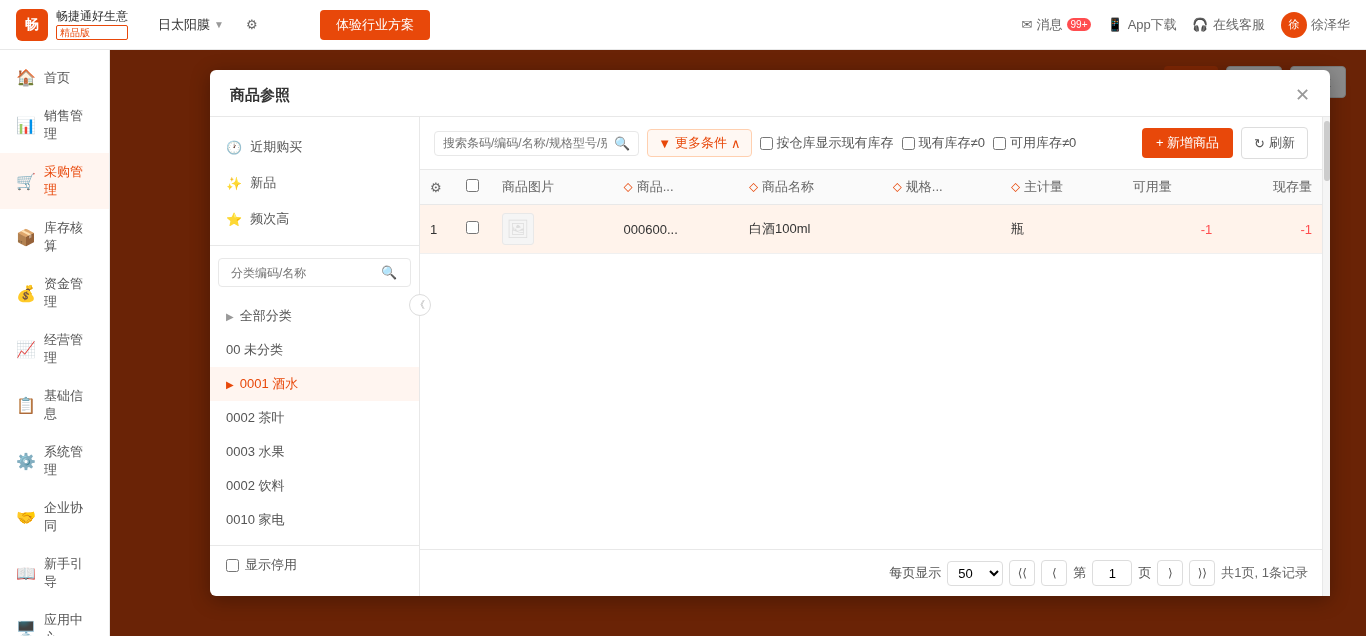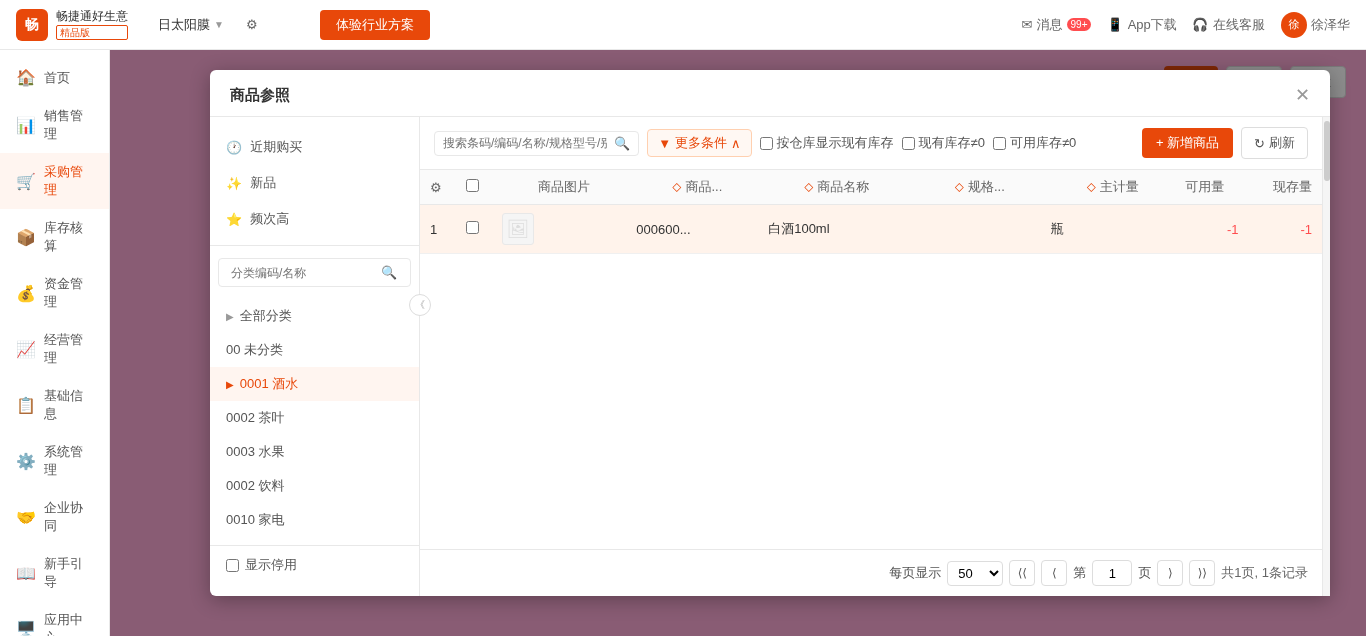--- a/index.html
+++ b/index.html
@@ -59,21 +59,21 @@
     .sidebar-item {
       display: flex; align-items: center; gap: 8px;
       padding: 10px 16px; cursor: pointer; color: #555; font-size: 13px;
     }
     .sidebar-item.active { color: #e8480a; background: #fff5f0; }
     .sidebar-icon { font-size: 16px; }
 
     
     .main-content {
       flex: 1;
-      background: #f9a8d4;
+      background: #c2410c;
       position: relative;
       overflow: hidden;
     }
 
     
     .overlay {
       position: absolute; inset: 0;
       background: rgba(0,0,0,0.45);
       z-index: 10;
     }
@@ -184,21 +184,21 @@
       border-bottom: 1px solid #e8e8e8;
       font-weight: 500; color: #666; font-size: 13px;
       white-space: nowrap;
     }
     td {
       padding: 8px 10px;
       border-bottom: 1px solid #f0f0f0;
       font-size: 13px; color: #333;
     }
     tr.selected td { background: #fff3eb; }
-    .th-sort { display: flex; align-items: center; gap: 4px; margin-left: 36px; }
+    .th-sort { display: flex; align-items: center; gap: 4px; }
     .product-img {
       width: 32px; height: 32px;
       background: #f5f5f5; border: 1px solid #e8e8e8;
       border-radius: 3px; display: flex; align-items: center; justify-content: center;
       color: #ccc; font-size: 10px;
     }
     .negative { color: #ff4d4f; }
 
     
     .pagination {

